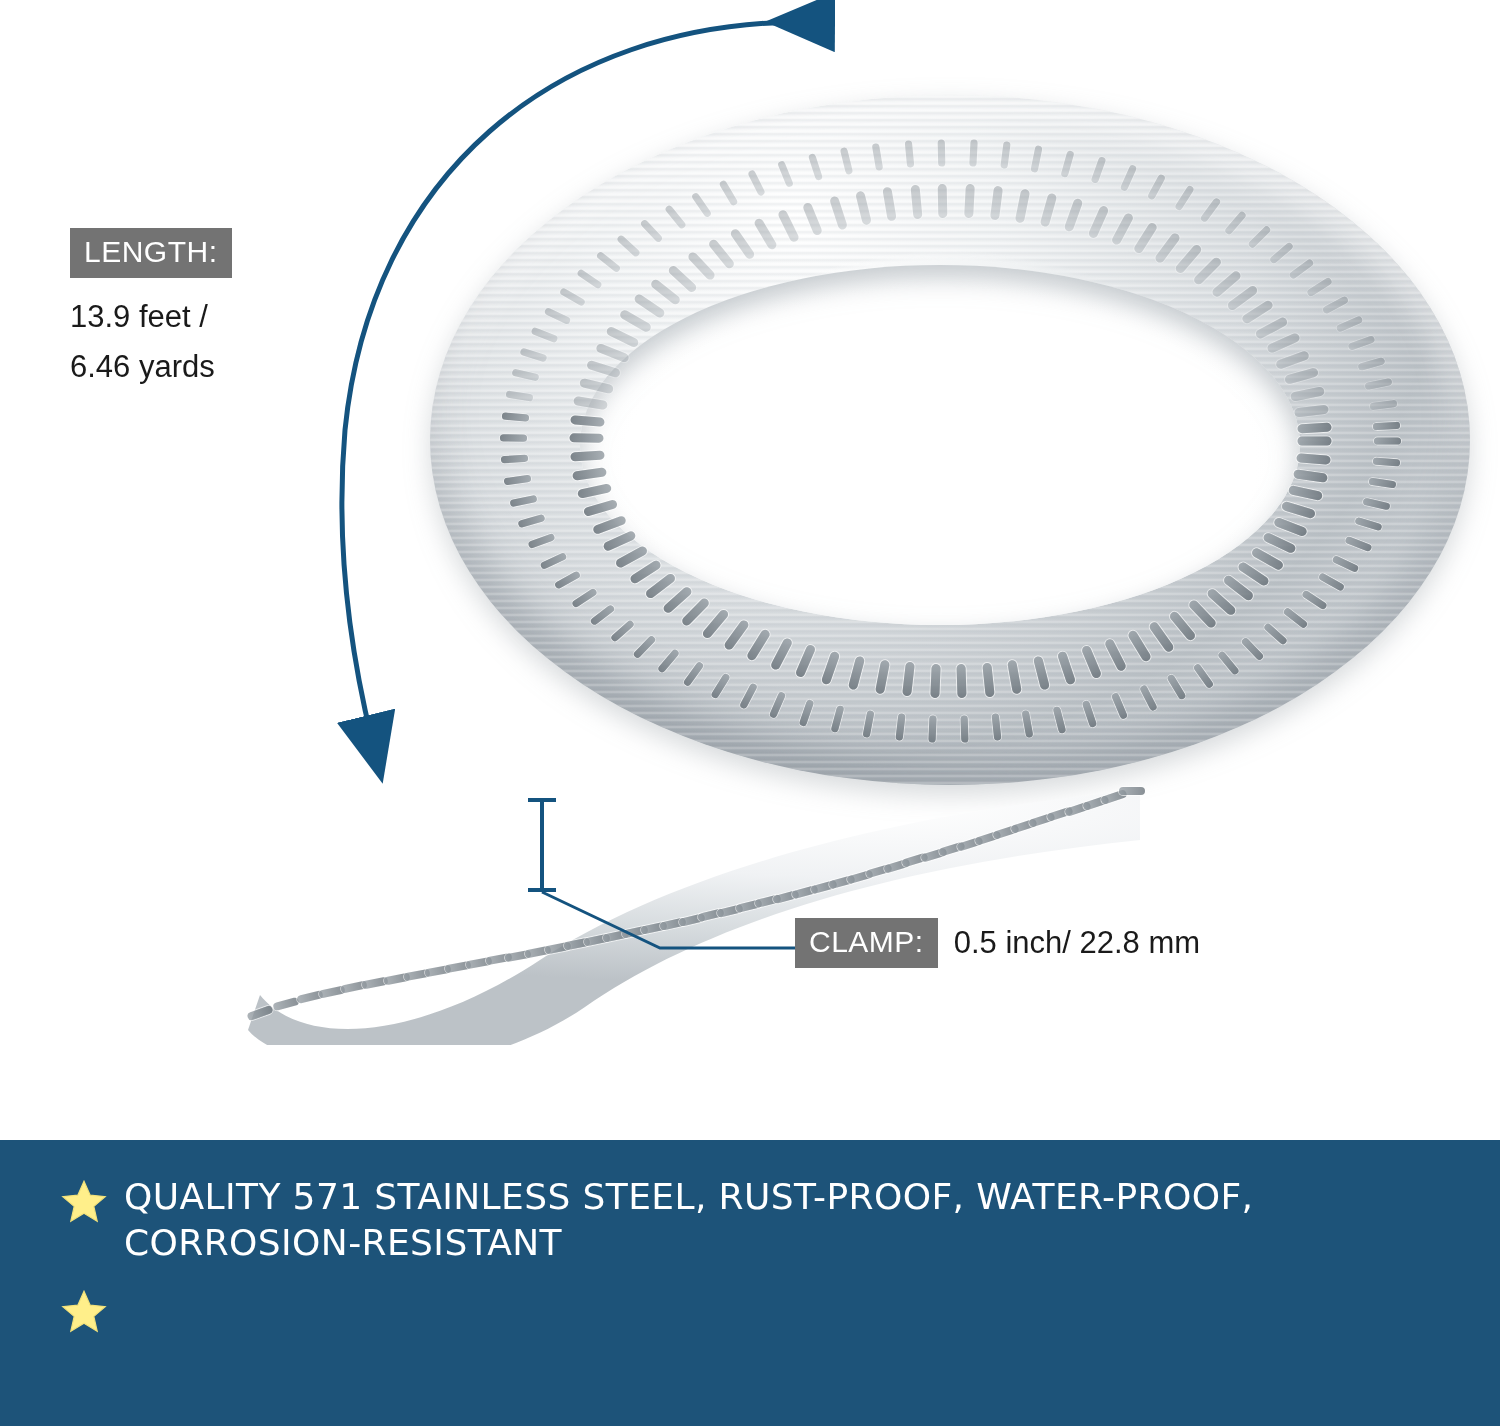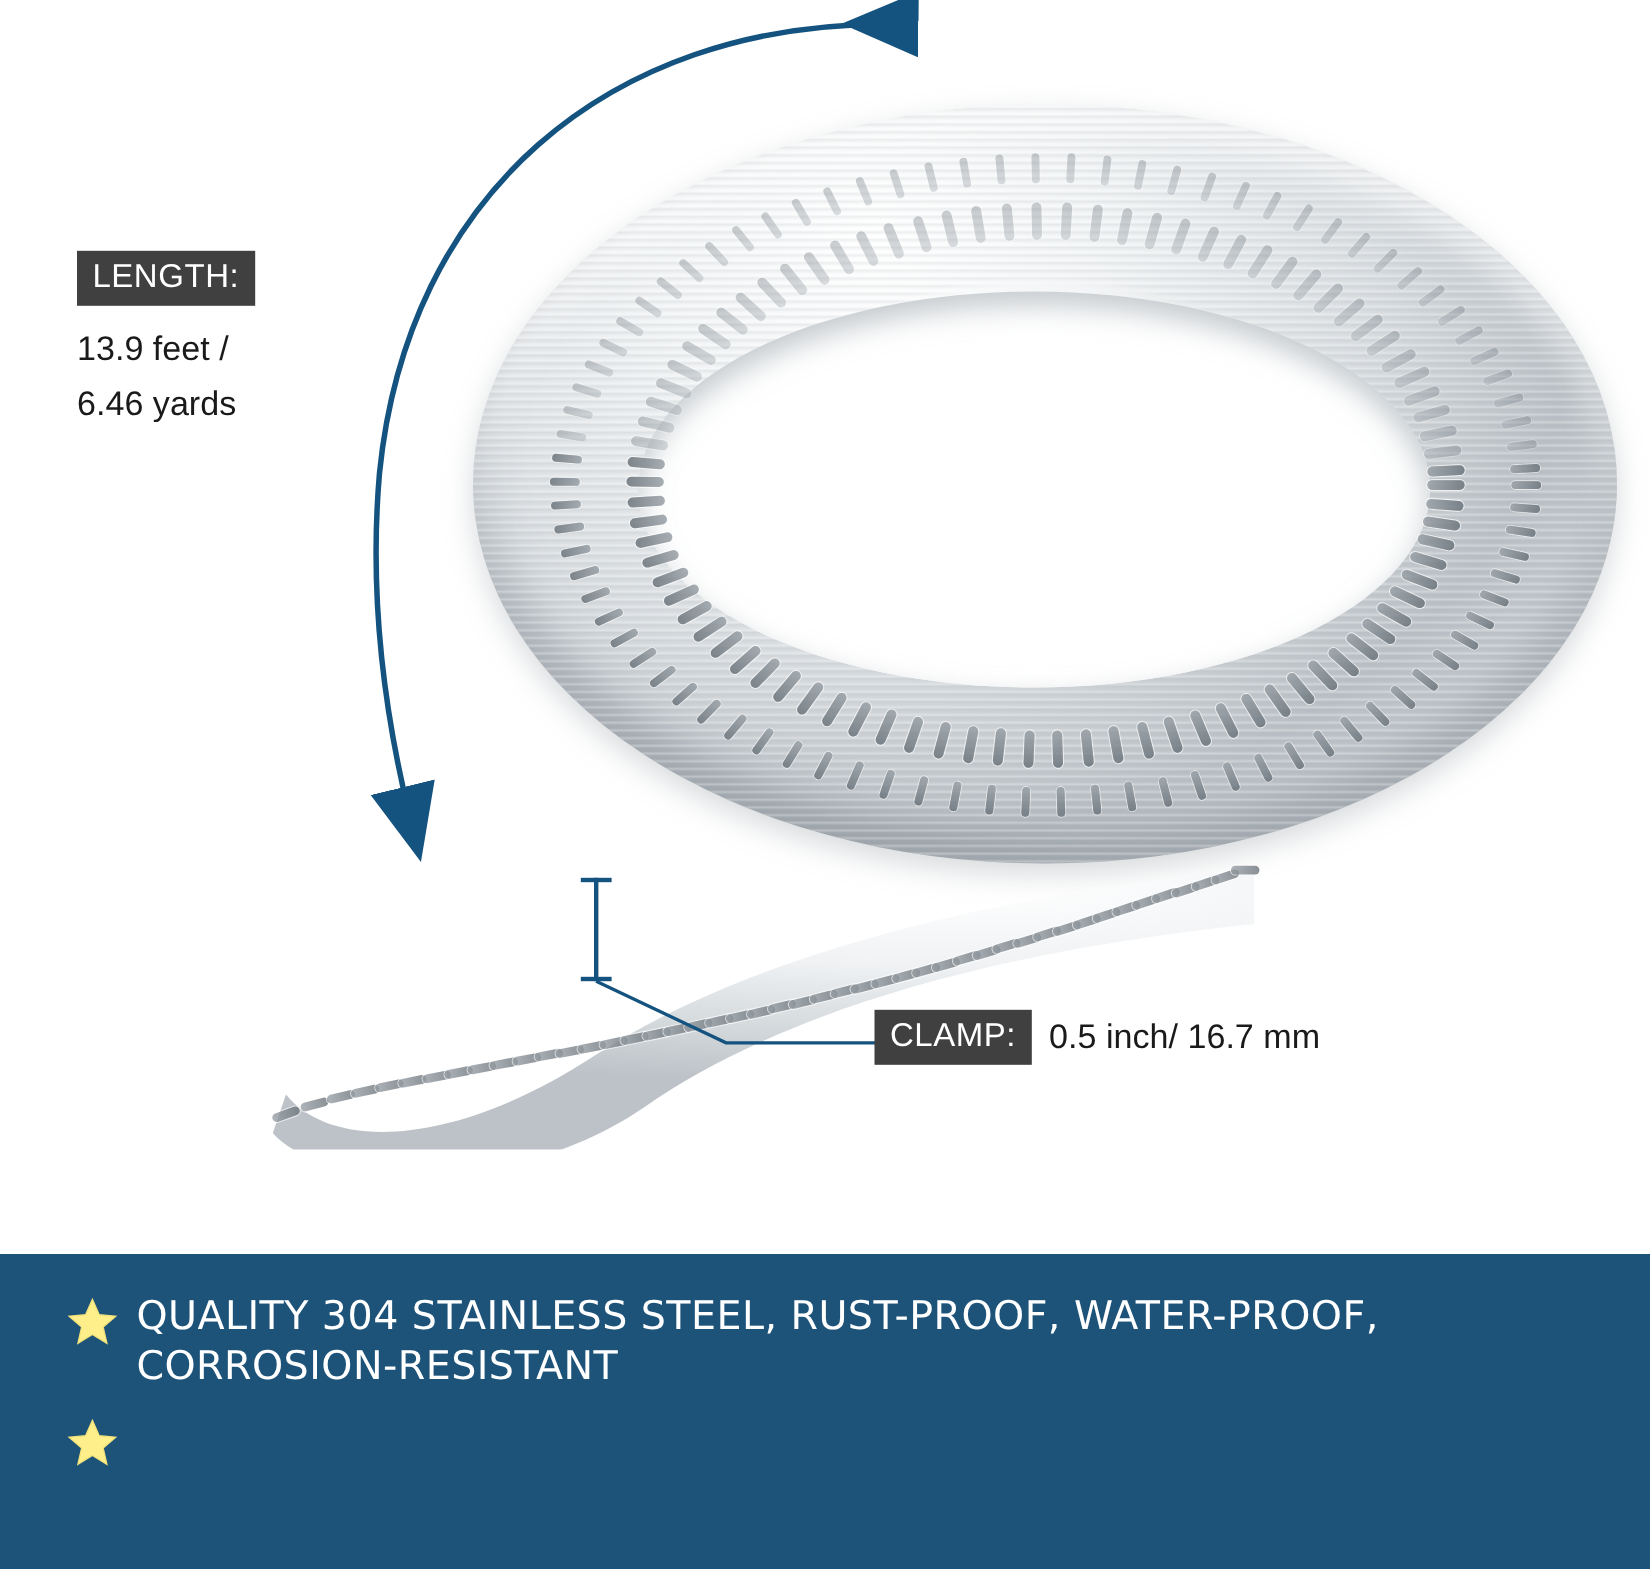--- a/index.html
+++ b/index.html
@@ -121,21 +121,21 @@
 
   
   .length-label {
     position: absolute;
     left: 70px;
     top: 228px;
     width: 300px;
   }
   .tag {
     display: inline-block;
-    background: #404040;
+    background: #737373;
     color: #ffffff;
     font-size: 30px;
     line-height: 1;
     padding: 9px 14px 11px 14px;
     letter-spacing: .5px;
   }
   .length-lines {
     margin-top: 14px;
     color: #1a1a1a;
     font-size: 31px;
@@ -469,31 +469,31 @@
 
       <path d="M22 18 L22 112" stroke="#14537f" stroke-width="4" fill="none"></path>
       <path d="M8 20 L36 20" stroke="#14537f" stroke-width="4"></path>
       <path d="M8 110 L36 110" stroke="#14537f" stroke-width="4"></path>
 
       <path d="M22 112 L140 168 L288 168" stroke="#14537f" stroke-width="3" fill="none"></path>
     </svg>
 
     <div class="width-label">
       <div class="tag">CLAMP:</div>
-      <div class="width-value">0.5 inch/ 16.7 mm</div>
+      <div class="width-value">0.5 inch/ 22.8 mm</div>
     </div>
   </div>
 
   <div class="banner">
 
     <div class="feature">
       <svg class="star" viewBox="0 0 24 24">
         <path d="M12 1.6 L15.1 8.6 L22.6 9.3 L16.9 14.2 L18.6 21.6 L12 17.6 L5.4 21.6 L7.1 14.2 L1.4 9.3 L8.9 8.6 Z" fill="#ffef8a" stroke="#f2e27a" stroke-width="0.6"></path>
       </svg>
-      <div class="feature-text">QUALITY 304 STAINLESS STEEL, RUST-PROOF, WATER-PROOF, CORROSION-RESISTANT</div>
+      <div class="feature-text">QUALITY 571 STAINLESS STEEL, RUST-PROOF, WATER-PROOF, CORROSION-RESISTANT</div>
     </div>
 
     <div class="feature">
       <svg class="star" viewBox="0 0 24 24">
         <path d="M12 1.6 L15.1 8.6 L22.6 9.3 L16.9 14.2 L18.6 21.6 L12 17.6 L5.4 21.6 L7.1 14.2 L1.4 9.3 L8.9 8.6 Z" fill="#ffef8a" stroke="#f2e27a" stroke-width="0.6"></path>
       </svg>
     </div>
   </div>
 
 </div>

